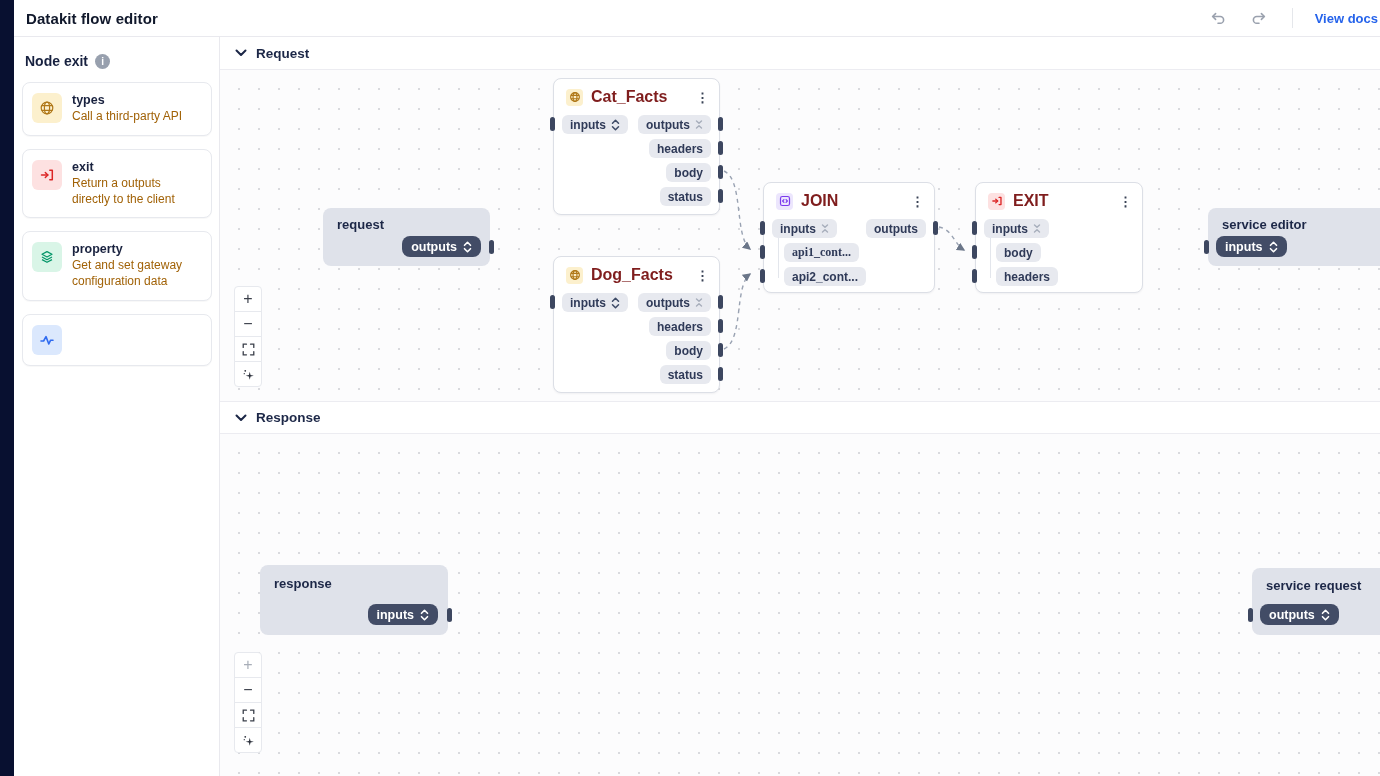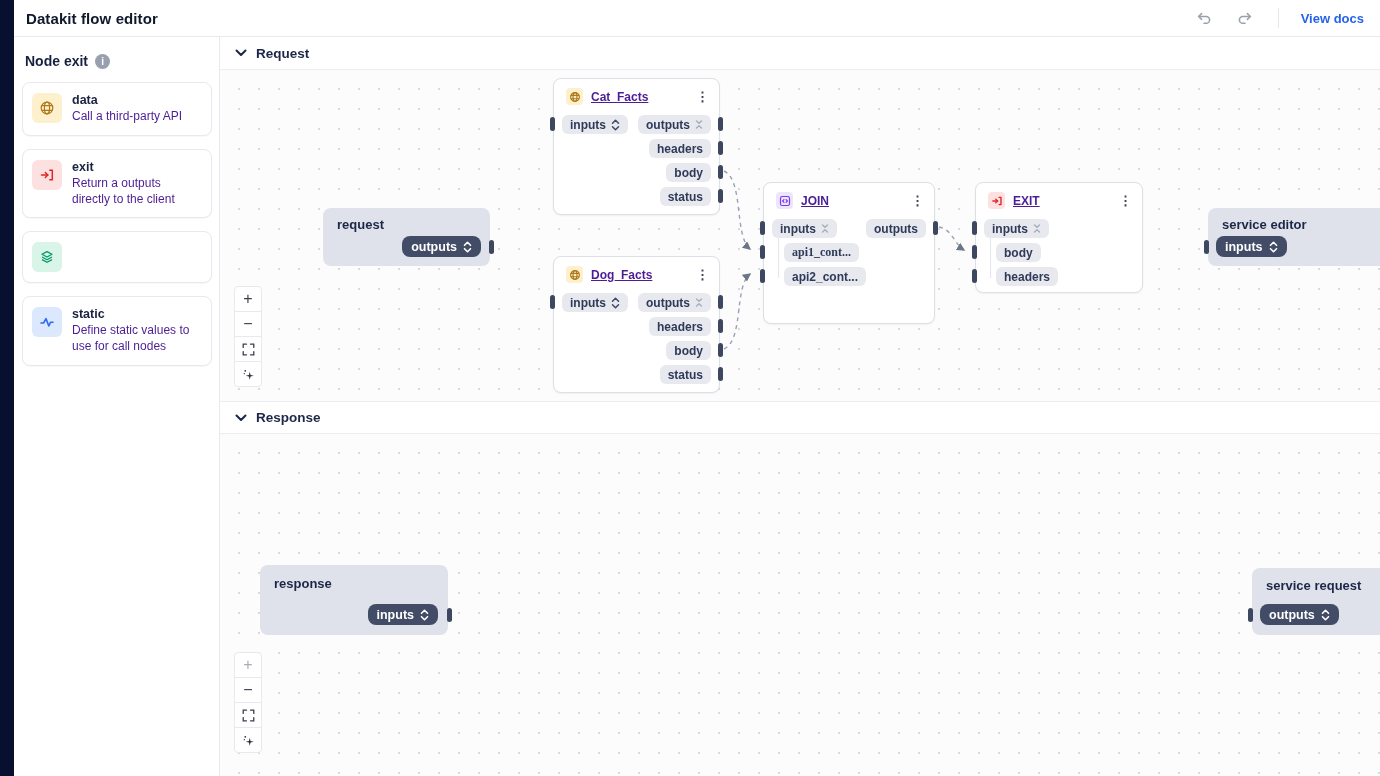--- a/index.html
+++ b/index.html
@@ -6,59 +6,59 @@
   html,body { width:1380px; height:776px; font-family:"Liberation Sans", sans-serif; background:#fff; }
   .frame { position:relative; width:1380px; height:776px; overflow:hidden; background:#fff; }
 
   
   .leftbar { position:absolute; left:0; top:0; width:14px; height:776px; background:#081030; }
 
   
   .topbar { position:absolute; left:14px; top:0; right:0; height:37px; background:#fff;
             border-bottom:1px solid #e9e9ee; display:flex; align-items:center; }
   .topbar-title { font-size:15px; font-weight:700; color:#10182b; padding-left:12px; letter-spacing:.1px; }
-  .topbar-right { margin-left:auto; display:flex; align-items:center; gap:22px; padding-right:16px; }
+  .topbar-right { margin-left:auto; display:flex; align-items:center; gap:22px; padding-right:2px; }
   .icon-btn { width:20px; height:20px; display:flex; align-items:center; justify-content:center; cursor:pointer; }
   .tb-divider { width:1px; height:20px; background:#e5e7eb; }
   .viewdocs { font-size:13px; font-weight:700; color:#2563eb; cursor:pointer; }
 
   
   .sidebar { position:absolute; left:14px; top:37px; width:206px; bottom:0; background:#fff;
              border-right:1px solid #e9e9ee; padding:16px 7px 0 8px; }
   .nt-head { display:flex; align-items:center; gap:7px; font-size:14px; font-weight:700; color:#17213f;
              padding-left:3px; margin-bottom:13px; }
   .info-ic { width:15px; height:15px; border-radius:50%; background:#98a0ae; color:#fff; font-size:10px;
              font-weight:700; display:flex; align-items:center; justify-content:center; font-style:normal; }
   .card { display:flex; gap:10px; background:#fff; border:1px solid #e7e9ee; border-radius:8px;
           padding:10px 9px; margin-bottom:13px; box-shadow:0 1px 1px rgba(16,24,40,.03); cursor:grab; }
   .tile { width:30px; height:30px; border-radius:6px; flex:0 0 30px; display:flex; align-items:center; justify-content:center; }
   .tile-call { background:#fcf0cd; } .tile-jq { background:#ece6fd; } .tile-exit { background:#fde1e1; }
   .tile-prop { background:#d9f5e7; } .tile-static { background:#dbe8fd; }
   .card-name { font-size:12.5px; font-weight:700; color:#19223f; margin-bottom:2px; }
-  .card-desc { font-size:12px; color:#4c1d95; line-height:1.32; }
+  .card-desc { font-size:12px; color:#a16207; line-height:1.32; }
 
   
   .canvas { position:absolute; left:220px; top:37px; right:0; bottom:0; display:flex; flex-direction:column; }
   .sec-head { height:33px; background:#fff; display:flex; align-items:center; gap:9px; padding-left:15px;
               border-bottom:1px solid #ececf1; cursor:pointer; }
   .sec-head.resp { border-top:1px solid #ececf1; }
   .sec-label { font-size:13.5px; font-weight:700; color:#1c2747; }
   .flow { position:relative; background-color:#fcfcfd;
           background-image:radial-gradient(#d9dade 1px, transparent 1.3px);
           background-size:20px 20px; background-position:9px 9px; }
   .flow-req { height:331px; }
   .flow-resp { flex:1; }
 
   
   .wnode { position:absolute; background:#fff; border:1px solid #dcdfe6; border-radius:8px;
            box-shadow:0 1px 2px rgba(16,24,40,.05); }
   .gnode { position:absolute; background:#dfe2ea; border-radius:8px; }
   .node-head { position:absolute; top:9px; left:12px; right:10px; display:flex; align-items:center; gap:8px; }
   .n-ic { width:17px; height:17px; border-radius:4px; display:flex; align-items:center; justify-content:center; flex:0 0 17px; }
-  .ntitle { font-size:12px; font-weight:700; color:#4c1d95;text-decoration:underline; }
+  .ntitle { font-size:16px; font-weight:700; color:#7f1d1d; }
   .gtitle { position:absolute; font-size:13px; font-weight:700; color:#1c2747; }
   .kebab { margin-left:auto; color:#3a4356; font-size:13px; font-weight:700; cursor:pointer; line-height:1; }
 
   .pill { position:absolute; height:19px; display:inline-flex; align-items:center; gap:5px;
           background:#e7e9ef; border-radius:6px; padding:0 8px; font-size:12px; font-weight:700;
           color:#2f3a58; cursor:pointer; white-space:nowrap; }
   .pill-dark { position:absolute; height:21px; display:inline-flex; align-items:center; gap:6px;
                background:#424c66; border-radius:8px; padding:0 9px; font-size:12.5px; font-weight:700;
                color:#fff; cursor:pointer; white-space:nowrap; }
   .handle { position:absolute; width:5px; height:14px; background:#3d4760; border-radius:3px; cursor:crosshair; }
@@ -109,21 +109,21 @@
 
     <div class="card">
       <div class="tile tile-call">
         <svg width="16" height="16" viewBox="0 0 16 16" fill="none" stroke="#b07818" stroke-width="1.2">
           <circle cx="8" cy="8" r="5.8"></circle>
             <ellipse cx="8" cy="8" rx="2.6" ry="5.8"></ellipse>
           <path d="M2.5 5.7 h11 M2.5 10.3 h11"></path>
         </svg>
       </div>
       <div>
-        <div class="card-name">data</div>
+        <div class="card-name">types</div>
         <div class="card-desc">Call a third-party API</div>
       </div>
     </div>
 
 
     <div class="card">
       <div class="tile tile-exit">
         <svg width="16" height="16" viewBox="0 0 16 16" fill="none" stroke="#dc2626" stroke-width="1.5" stroke-linecap="round" stroke-linejoin="round">
           <path d="M2.5 8 H8.8"></path>
             <path d="M6.3 5.5 L8.8 8 L6.3 10.5"></path>
@@ -137,31 +137,31 @@
     </div>
 
     <div class="card">
       <div class="tile tile-prop">
         <svg width="16" height="16" viewBox="0 0 16 16" fill="none" stroke="#059669" stroke-width="1.2" stroke-linejoin="round">
           <path d="M8 2.6 L13 5.3 L8 8 L3 5.3 Z"></path>
             <path d="M3 8 L8 10.7 L13 8"></path>
             <path d="M3 10.6 L8 13.3 L13 10.6"></path>
         </svg>
       </div>
+      <div>
+        <div class="card-name">property</div>
+        <div class="card-desc">Get and set gateway configuration data</div>
+      </div>
     </div>
 
     <div class="card">
       <div class="tile tile-static">
         <svg width="16" height="16" viewBox="0 0 16 16" fill="none" stroke="#2f6bf0" stroke-width="1.6" stroke-linecap="round" stroke-linejoin="round">
           <path d="M2 9 L4.6 9 L7 4.6 L9.8 12 L11.6 8.2 L14 8.2"></path>
         </svg>
-      </div>
-      <div>
-        <div class="card-name">static</div>
-        <div class="card-desc">Define static values to use for call nodes</div>
       </div>
     </div>
   </div>
 
   <div class="canvas">
 
     <div class="sec-head">
       <svg width="12" height="8" viewBox="0 0 12 8" fill="none" stroke="#1c2747" stroke-width="2" stroke-linecap="round" stroke-linejoin="round">
           <path d="M1.5 1.5 L6 6 L10.5 1.5"></path>
         </svg>
@@ -260,21 +260,21 @@
         <div class="pill" style="right:8px;top:60px;">headers</div>
         <div class="pill" style="right:8px;top:84px;">body</div>
         <div class="pill" style="right:8px;top:108px;">status</div>
         <div class="handle" style="left:-4px;top:38px;"></div>
         <div class="handle" style="right:-4px;top:38px;"></div>
         <div class="handle" style="right:-4px;top:62px;"></div>
         <div class="handle" style="right:-4px;top:86px;"></div>
         <div class="handle" style="right:-4px;top:110px;"></div>
       </div>
 
-      <div class="wnode" style="left:543px;top:112px;width:172px;height:142px;">
+      <div class="wnode" style="left:543px;top:112px;width:172px;height:111px;">
         <div class="node-head">
           <div class="n-ic tile-jq">
             <svg width="12" height="12" viewBox="0 0 16 16" fill="none" stroke="#7c3aed" stroke-width="1.6" stroke-linecap="round" stroke-linejoin="round">
                 <rect x="2" y="2" width="12" height="12" rx="2.5"></rect>
                 <path d="M6.6 6.2 L4.8 8 L6.6 9.8 M9.4 6.2 L11.2 8 L9.4 9.8"></path>
               </svg>
           </div>
           <span class="ntitle">JOIN</span>
           <span class="kebab">⋮</span>
         </div>

